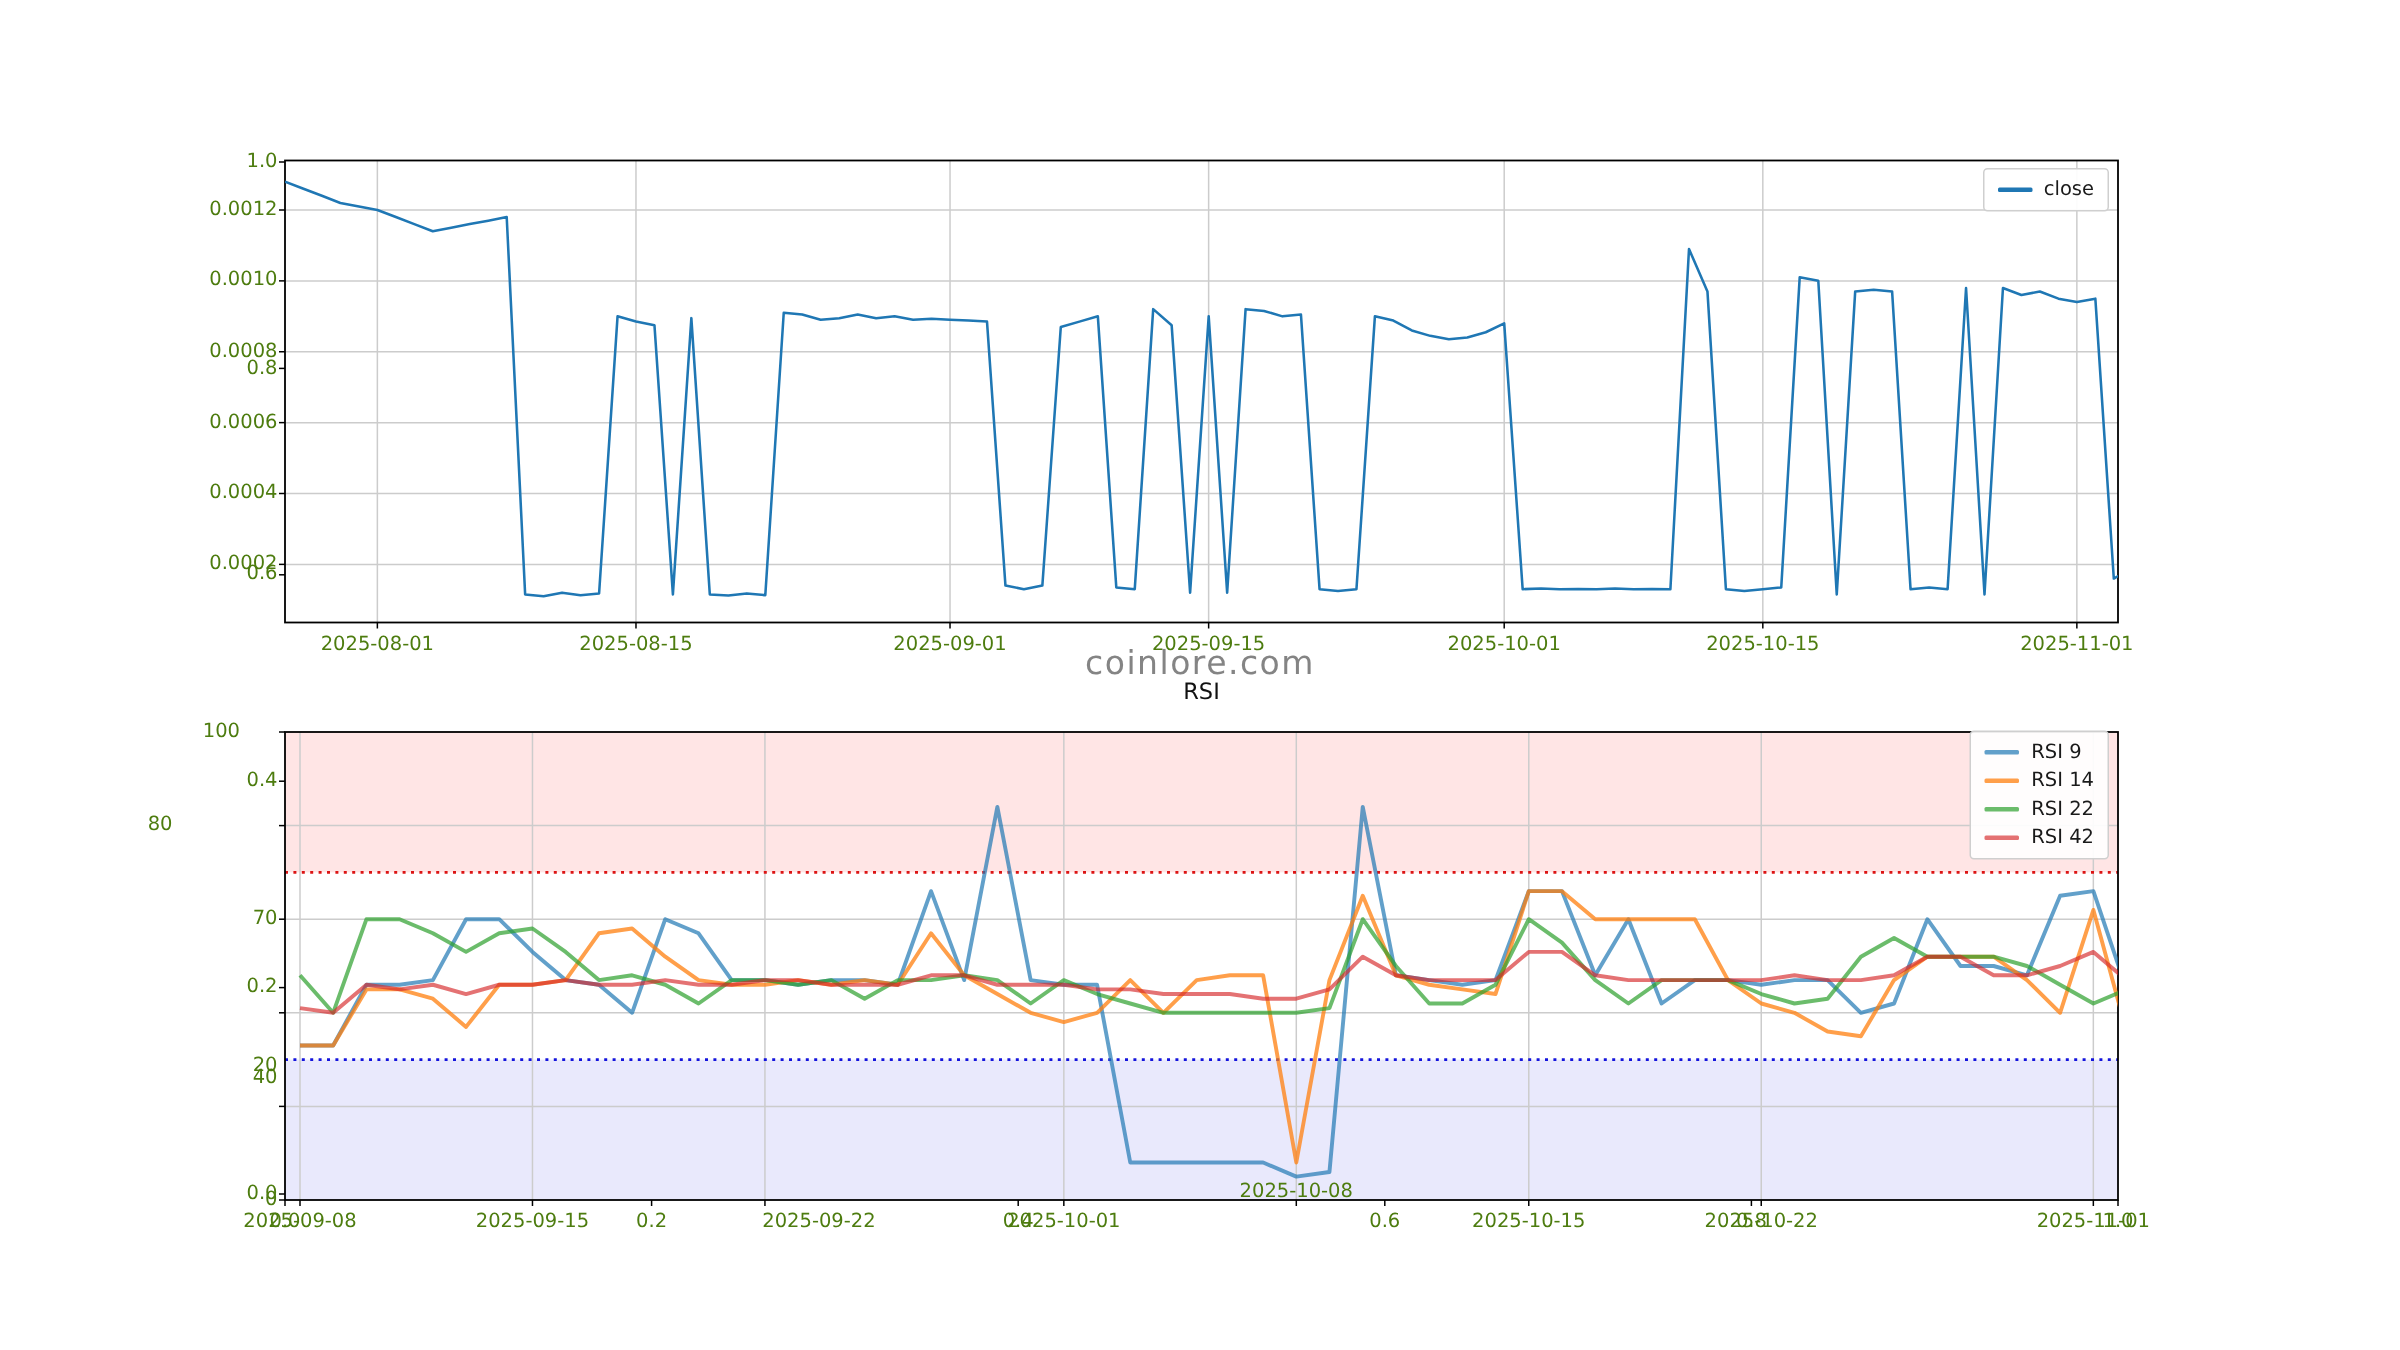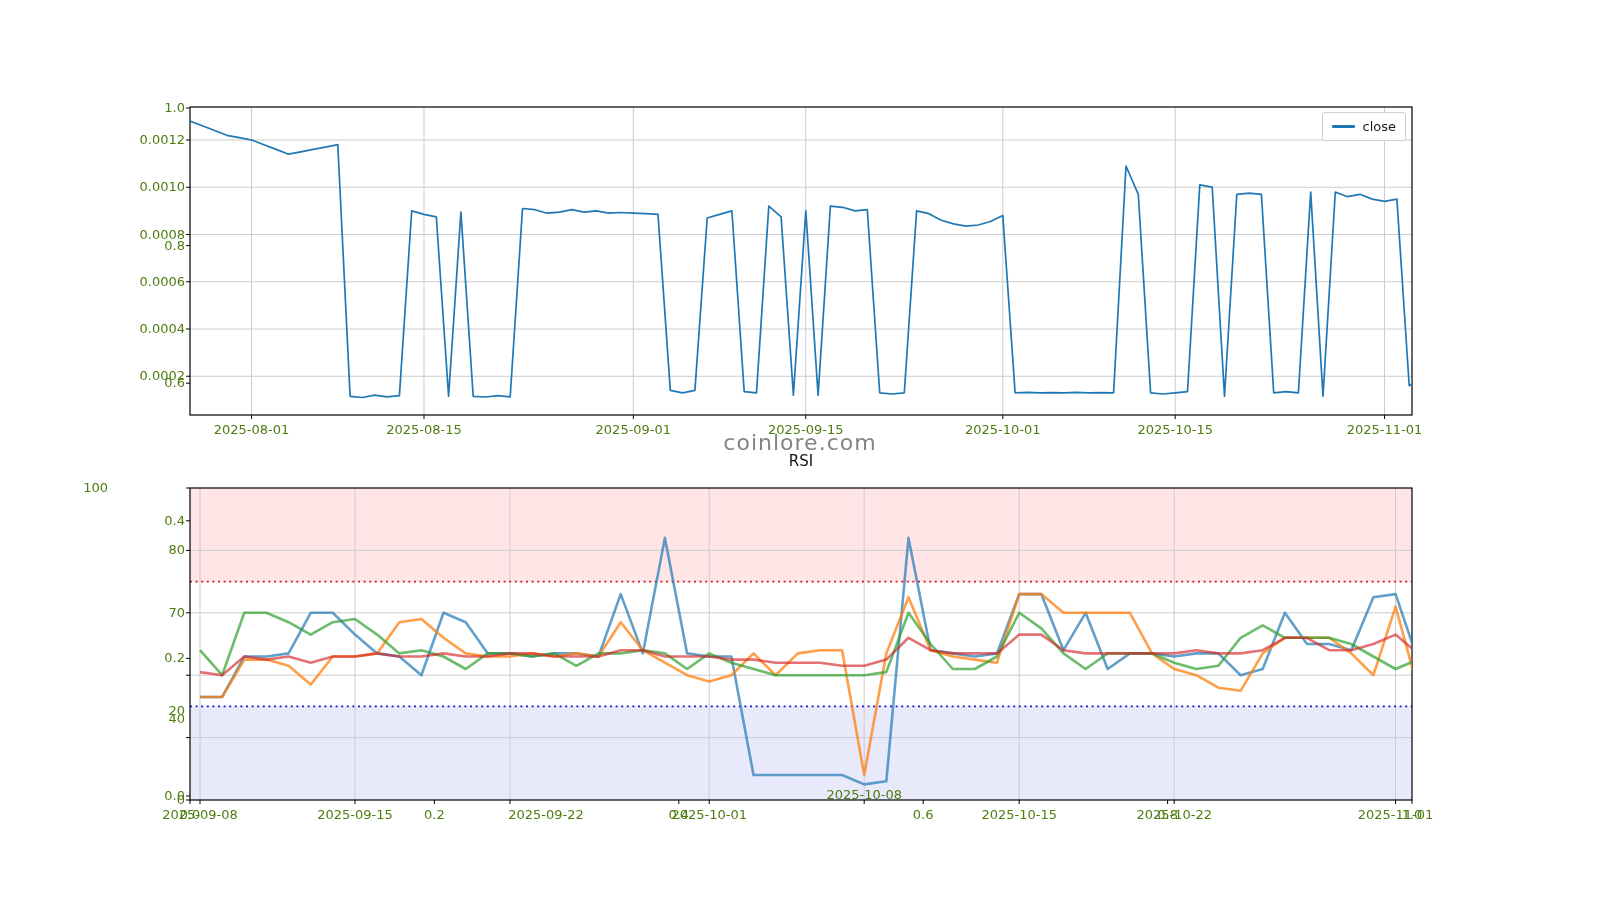--- a/index.html
+++ b/index.html
@@ -125,22 +125,22 @@
       <div class="tlab yr" style="right: 1415px; top: 320px;">0.0004</div>
       <div class="tlab yr" style="right: 1415px; top: 367.25px;">0.0002</div>
       <div class="tlab xc" style="left: 200px; top: 806px;">2025-09-08</div>
       <div class="tlab xc" style="left: 354.98px; top: 806px;">2025-09-15</div>
       <div class="tlab xc" style="left: 509.96px; top: 806px; margin-left: 36px;">2025-09-22</div>
       <div class="tlab xc" style="left: 709.22px; top: 806px;">2025-10-01</div>
       <div class="tlab xc" style="left: 864.2px; top: 786px;">2025-10-08</div>
       <div class="tlab xc" style="left: 1019.18px; top: 806px;">2025-10-15</div>
       <div class="tlab xc" style="left: 1174.16px; top: 806px;">2025-10-22</div>
       <div class="tlab xc" style="left: 1395.56px; top: 806px;">2025-11-01</div>
-      <div class="tlab yr" style="right: 1492px; top: 479px;">100</div>
-      <div class="tlab yr" style="right: 1415px; top: 541.4px;">80</div>
+      <div class="tlab yr" style="right: 1440px; top: 479px;">100</div>
+      <div class="tlab yr" style="right: 1485px; top: 541.4px;">80</div>
       <div class="tlab yr" style="right: 1415px; top: 603.8px;">70</div>
       <div class="tlab yr" style="right: 1415px; top: 666.2px; margin-top: 44px;">40</div>
       <div class="tlab yr" style="right: 1415px; top: 702px; text-align: right;">20</div>
       <div class="tlab yr" style="right: 1415px; top: 791px;">0</div>
       <div class="tlab yr" style="right: 1415px; top: 99px;">1.0</div>
       <div class="tlab yr" style="right: 1415px; top: 236.6px;">0.8</div>
       <div class="tlab yr" style="right: 1415px; top: 374.2px;">0.6</div>
       <div class="tlab yr" style="right: 1415px; top: 511.8px;">0.4</div>
       <div class="tlab yr" style="right: 1415px; top: 649.4px;">0.2</div>
       <div class="tlab yr" style="right: 1415px; top: 787px;">0.0</div>
@@ -155,13 +155,31 @@
   <div class="watermark">coinlore.com</div>
   <div class="rsi-title">RSI</div>
 
   <div class="legend legend-top">
     <div class="lrow">
       <span class="sw" style="background: rgb(31, 119, 180);"></span>
       <span>close</span>
     </div>
   </div>
 
+  <div class="legend legend-rsi">
+    <div class="lrow">
+      <span class="sw" style="background: rgba(31, 119, 180, 0.7);"></span>
+      <span>RSI 9</span>
+    </div>
+    <div class="lrow">
+      <span class="sw" style="background: rgba(255, 127, 14, 0.75);"></span>
+      <span>RSI 14</span>
+    </div>
+    <div class="lrow">
+      <span class="sw" style="background: rgba(44, 160, 44, 0.7);"></span>
+      <span>RSI 22</span>
+    </div>
+    <div class="lrow">
+      <span class="sw" style="background: rgba(214, 39, 40, 0.65);"></span>
+      <span>RSI 42</span>
+    </div>
+  </div>
 </div>
 
 </body></html>

